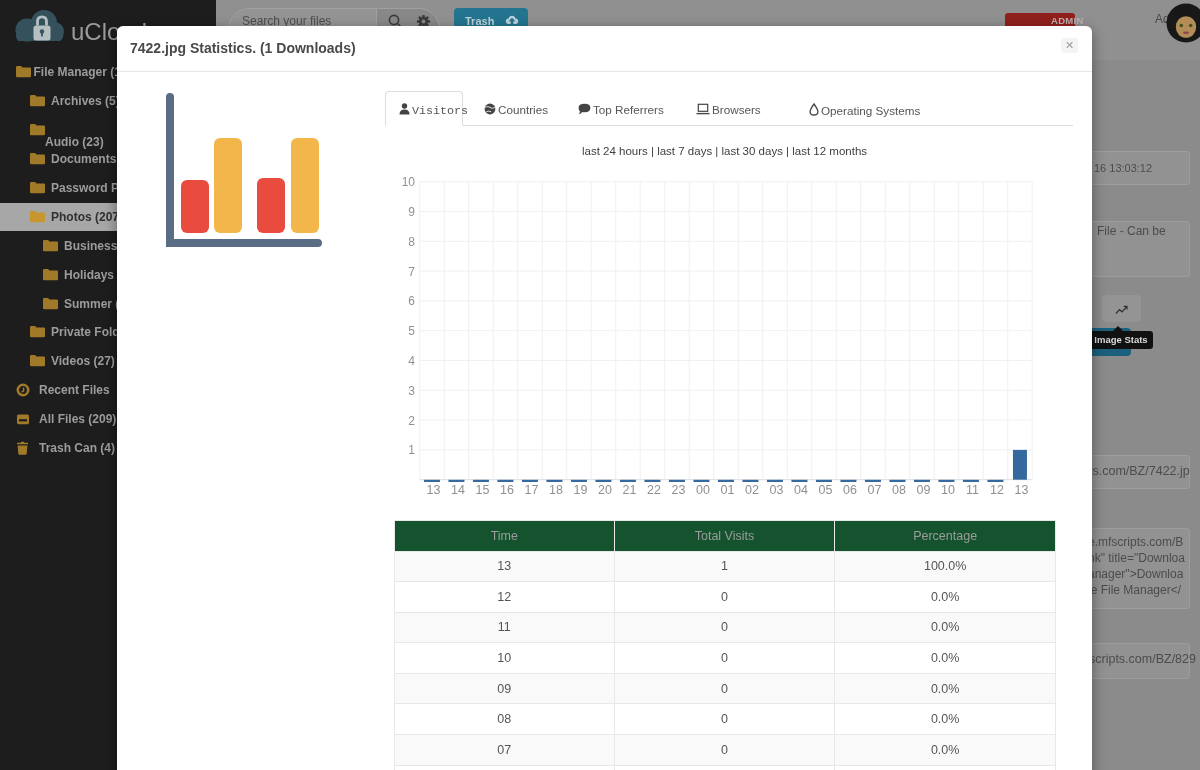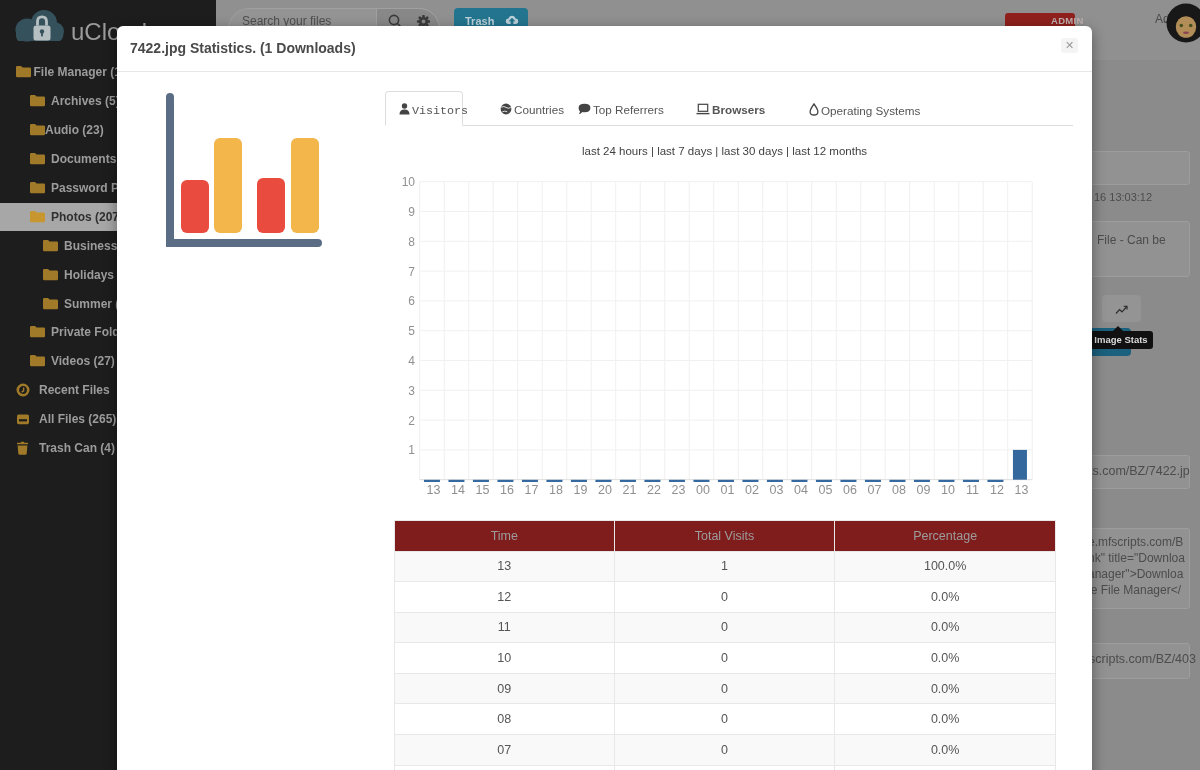--- a/index.html
+++ b/index.html
@@ -41,21 +41,21 @@
 
 
 .tab { position:absolute; z-index:12; font-size:11.7px; color:#555; white-space:nowrap; }
 #tabbox { left:385px; top:91px; width:78px; height:35px; border:1px solid #ddd; border-bottom:1px solid #fff; border-radius:4px 4px 0 0; background:#fff; z-index:11; }
 #tabline { left:385px; top:125px; width:688px; height:1px; background:#ddd; z-index:10; }
 
 #timelinks { left:394px; top:145px; width:661px; text-align:center; font-size:11.5px; color:#3f3f3f; z-index:11; }
 
 
 #stats-table { left:394px; top:520px; width:662px; border-collapse:collapse; z-index:11; font-size:12.5px; }
-#stats-table th { background:#7f1d1d; color:#9c9c9c; font-weight:normal; height:30.5px; border:1px solid #e8e8e8; text-align:center; }
+#stats-table th { background:#14532d; color:#9c9c9c; font-weight:normal; height:30.5px; border:1px solid #e8e8e8; text-align:center; }
 #stats-table td { height:30.6px; border:1px solid #e8e8e8; text-align:center; color:#555; }
 #stats-table tr.odd td { background:#f9f9f9; }
 </style>
 </head>
 <body>
 
 <div id="topbar" class="abs"></div>
 <div id="sidebar" class="abs"></div>
 <div id="pill" class="abs"></div>
 <div id="pillseg" class="abs"></div>
@@ -94,21 +94,21 @@
     <div class="nav-item" style="left:0; top:87px; width:216px;">
     <svg style="left:30px;" width="15" height="14" viewBox="0 0 15 14">
         <path fill="#a07a28" d="M0 2.2 Q0 1 1.2 1 L5 1 L6.6 2.6 L13.8 2.6 Q15 2.6 15 3.8 L15 11 Q15 12.2 13.8 12.2 L1.2 12.2 Q0 12.2 0 11 Z"></path>
       </svg>
     <span style="position:absolute; left:51px; color:#9c9c9c;">Archives (5)</span>
     </div>
     <div class="nav-item" style="left:0; top:116px; width:216px;">
     <svg style="left:30px;" width="15" height="14" viewBox="0 0 15 14">
         <path fill="#a07a28" d="M0 2.2 Q0 1 1.2 1 L5 1 L6.6 2.6 L13.8 2.6 Q15 2.6 15 3.8 L15 11 Q15 12.2 13.8 12.2 L1.2 12.2 Q0 12.2 0 11 Z"></path>
       </svg>
-    <span style="position:absolute; left:45px; color:#9c9c9c;">Audio (23)</span>
+    <span style="position:absolute; left:45px; color:#9c9c9c;margin-top:12px;">Audio (23)</span>
     </div>
     <div class="nav-item" style="left:0; top:145px; width:216px;">
     <svg style="left:30px;" width="15" height="14" viewBox="0 0 15 14">
         <path fill="#a07a28" d="M0 2.2 Q0 1 1.2 1 L5 1 L6.6 2.6 L13.8 2.6 Q15 2.6 15 3.8 L15 11 Q15 12.2 13.8 12.2 L1.2 12.2 Q0 12.2 0 11 Z"></path>
       </svg>
     <span style="position:absolute; left:51px; color:#9c9c9c;">Documents (18)</span>
     </div>
     <div class="nav-item" style="left:0; top:174px; width:216px;">
     <svg style="left:30px;" width="15" height="14" viewBox="0 0 15 14">
         <path fill="#a07a28" d="M0 2.2 Q0 1 1.2 1 L5 1 L6.6 2.6 L13.8 2.6 Q15 2.6 15 3.8 L15 11 Q15 12.2 13.8 12.2 L1.2 12.2 Q0 12.2 0 11 Z"></path>
@@ -156,49 +156,49 @@
         <circle cx="7" cy="7" r="5.2" fill="none" stroke="#a07a28" stroke-width="2.6"></circle>
         <path d="M7.6 4.6 L7.6 7.9 L5.6 9.2" stroke="#a07a28" stroke-width="1.5" fill="none"></path>
       </svg>
     <span style="position:absolute; left:39px; color:#9c9c9c;">Recent Files</span>
     </div>
     <div class="nav-item" style="left:0; top:405px; width:216px;">
     <svg style="left:16px;" width="15" height="14" viewBox="0 0 15 14">
         <path fill="#a07a28" d="M2.6 2.6 Q1 2.6 1 4.2 L1 10.6 Q1 12.2 2.6 12.2 L11.4 12.2 Q13 12.2 13 10.6 L13 4.2 Q13 2.6 11.4 2.6 Z"></path>
         <rect x="3" y="7.2" width="8" height="2.2" fill="#1d1d1d"></rect>
       </svg>
-    <span style="position:absolute; left:39px; color:#9c9c9c;">All Files (265)</span>
+    <span style="position:absolute; left:39px; color:#9c9c9c;">All Files (209)</span>
     </div>
     <div class="nav-item" style="left:0; top:434px; width:216px;">
     <svg style="left:16px;" width="15" height="14" viewBox="0 0 15 14">
         <path fill="#a07a28" d="M1.6 4.4 L11.4 4.4 L10.7 12.6 Q10.6 13.8 9.4 13.8 L3.6 13.8 Q2.4 13.8 2.3 12.6 Z M1 1.8 L4.6 1.8 L5.2 0.8 L7.8 0.8 L8.4 1.8 L12 1.8 L12 3.2 L1 3.2 Z"></path>
       </svg>
     <span style="position:absolute; left:39px; color:#9c9c9c;">Trash Can (4)</span>
     </div>
   </div>
 <div id="hl" class="abs"></div>
 
 <div class="abs gbox" style="left:1050px; top:151px; width:140px; height:34px;"></div>
-<div class="abs gtxt" style="left:1094px; top:162px; font-size:11px;margin-top:29px;">16 13:03:12</div>
+<div class="abs gtxt" style="left:1094px; top:162px; font-size:11px;">16 13:03:12</div>
 <div class="abs gbox" style="left:1050px; top:221px; width:140px; height:56px;"></div>
-<div class="abs gtxt" style="left:1097px; top:224px; font-size:12px;margin-top:9px;">File - Can be</div>
+<div class="abs gtxt" style="left:1097px; top:224px; font-size:12px;">File - Can be</div>
 <div class="abs" style="left:1102px; top:295px; width:39px; height:27px; background:#949494; border-radius:4px; z-index:3;"></div>
 <div class="abs" id="zigzag" style="left:1115px; top:302px; z-index:4;"><svg width="13" height="12" viewBox="0 0 13 12">
       <path d="M1 9.5 L4.5 5.5 L7 7.8 L11.5 3" fill="none" stroke="#2e2e2e" stroke-width="1.2"></path>
       <path d="M8.8 2.4 L12 2.4 L12 5.6" fill="none" stroke="#2e2e2e" stroke-width="1.2"></path>
     </svg></div>
 <div class="abs" style="left:1060px; top:328px; width:71px; height:28px; background:#1b607c; border-radius:4px; z-index:4;"></div>
 <div id="tooltip" class="abs">Image Stats</div>
 
 <div class="abs gbox" style="left:1050px; top:455px; width:140px; height:34px;"></div>
 <div class="abs gtxt" style="left:1089px; top:464px;">ts.com/BZ/7422.jp</div>
 <div class="abs gbox" style="left:1050px; top:528px; width:140px; height:81px;"></div>
 <div class="abs gtxt" style="left:1088px; top:534px; font-size:12px; line-height:16px;">e.mfscripts.com/B<br>nk" title="Downloa<br>anager"&gt;Downloa<br>le File Manager&lt;/</div>
 <div class="abs gbox" style="left:1050px; top:643px; width:140px; height:36px;"></div>
-<div class="abs gtxt" style="left:1089px; top:652px;">scripts.com/BZ/403</div>
+<div class="abs gtxt" style="left:1089px; top:652px;">scripts.com/BZ/829</div>
 
 <div id="modal" class="abs"></div>
 <div id="mtitle" class="abs">7422.jpg Statistics. (1 Downloads)</div>
 <div id="mclose" class="abs">✕</div>
 <div id="mhdrline" class="abs"></div>
 
 <div id="bigicon" class="abs" style="left:160px; top:88px; z-index:11;">
 <svg width="162" height="164" viewBox="0 0 162 164">
   <path d="M10 9 L10 155 L158 155" fill="none" stroke="#5a6d84" stroke-width="8" stroke-linecap="round"></path>
   <rect x="21" y="92" width="28" height="53" rx="6" fill="#ea4b3f"></rect>
@@ -207,28 +207,28 @@
   <rect x="131" y="50" width="28" height="95" rx="6" fill="#f2b64b"></rect>
 </svg></div>
 
 <div id="tabbox" class="abs"></div>
 <div id="tabline" class="abs"></div>
 <div id="tabs">
     <div class="tab" style="left:399px; top:102px;font-family:Liberation Mono, monospace;"><span style="position:relative; top:1px; margin-right:2px; display:inline-block;"><svg width="11" height="12" viewBox="0 0 11 12">
           <circle cx="5.5" cy="3" r="2.7" fill="#444"></circle>
           <path d="M.5 11.6 Q.5 6.6 5.5 6.6 Q10.5 6.6 10.5 11.6 Z" fill="#444"></path>
         </svg></span><span>Visitors</span></div>
-    <div class="tab" style="left:500px; top:102px;"><span style="position:relative; top:1px; margin-right:2px; display:inline-block;"><svg width="12" height="12" viewBox="0 0 12 12">
+    <div class="tab" style="left:484px; top:102px;"><span style="position:relative; top:1px; margin-right:2px; display:inline-block;"><svg width="12" height="12" viewBox="0 0 12 12">
           <circle cx="6" cy="6" r="5.4" fill="#444"></circle>
           <path d="M1.2 4.2 Q4 2.8 6 4.4 Q8 6 10.8 4.6 M2.4 8.8 Q4.8 7.4 7.2 8.8" stroke="#f4f4f4" stroke-width=".9" fill="none"></path>
         </svg></span><span>Countries</span></div>
     <div class="tab" style="left:578px; top:102px;"><span style="position:relative; top:1px; margin-right:2px; display:inline-block;"><svg width="13" height="12" viewBox="0 0 13 12">
           <path fill="#444" d="M6.5 .8 Q12.4 .8 12.4 5 Q12.4 9.2 6.5 9.2 Q5.4 9.2 4.4 9 Q2.7 10.7 .8 11.2 Q1.8 9.7 2 8.4 Q.6 7.2 .6 5 Q.6 .8 6.5 .8 Z"></path>
         </svg></span><span>Top Referrers</span></div>
-    <div class="tab" style="left:696px; top:102px;font-weight:bold;"><span style="position:relative; top:1px; margin-right:2px; display:inline-block;"><svg width="14" height="12" viewBox="0 0 14 12">
+    <div class="tab" style="left:696px; top:102px;"><span style="position:relative; top:1px; margin-right:2px; display:inline-block;"><svg width="14" height="12" viewBox="0 0 14 12">
           <rect x="2.3" y="1.3" width="9.4" height="7" fill="none" stroke="#444" stroke-width="1.2"></rect>
           <path d="M0.5 10.6 L13.5 10.6" stroke="#444" stroke-width="1.4"></path>
         </svg></span><span>Browsers</span></div>
     <div class="tab" style="left:809px; top:102px;"><span style="position:relative; top:1px; margin-right:2px; display:inline-block;"><svg width="10" height="13" viewBox="0 0 10 13">
           <path d="M5 1 Q8.9 6.4 8.9 8.7 Q8.9 12 5 12 Q1.1 12 1.1 8.7 Q1.1 6.4 5 1 Z" fill="none" stroke="#444" stroke-width="1.3"></path>
         </svg></span><span>Operating Systems</span></div>
   </div>
 
 <div id="timelinks" class="abs">last 24 hours | last 7 days | last 30 days | last 12 months</div>
 

